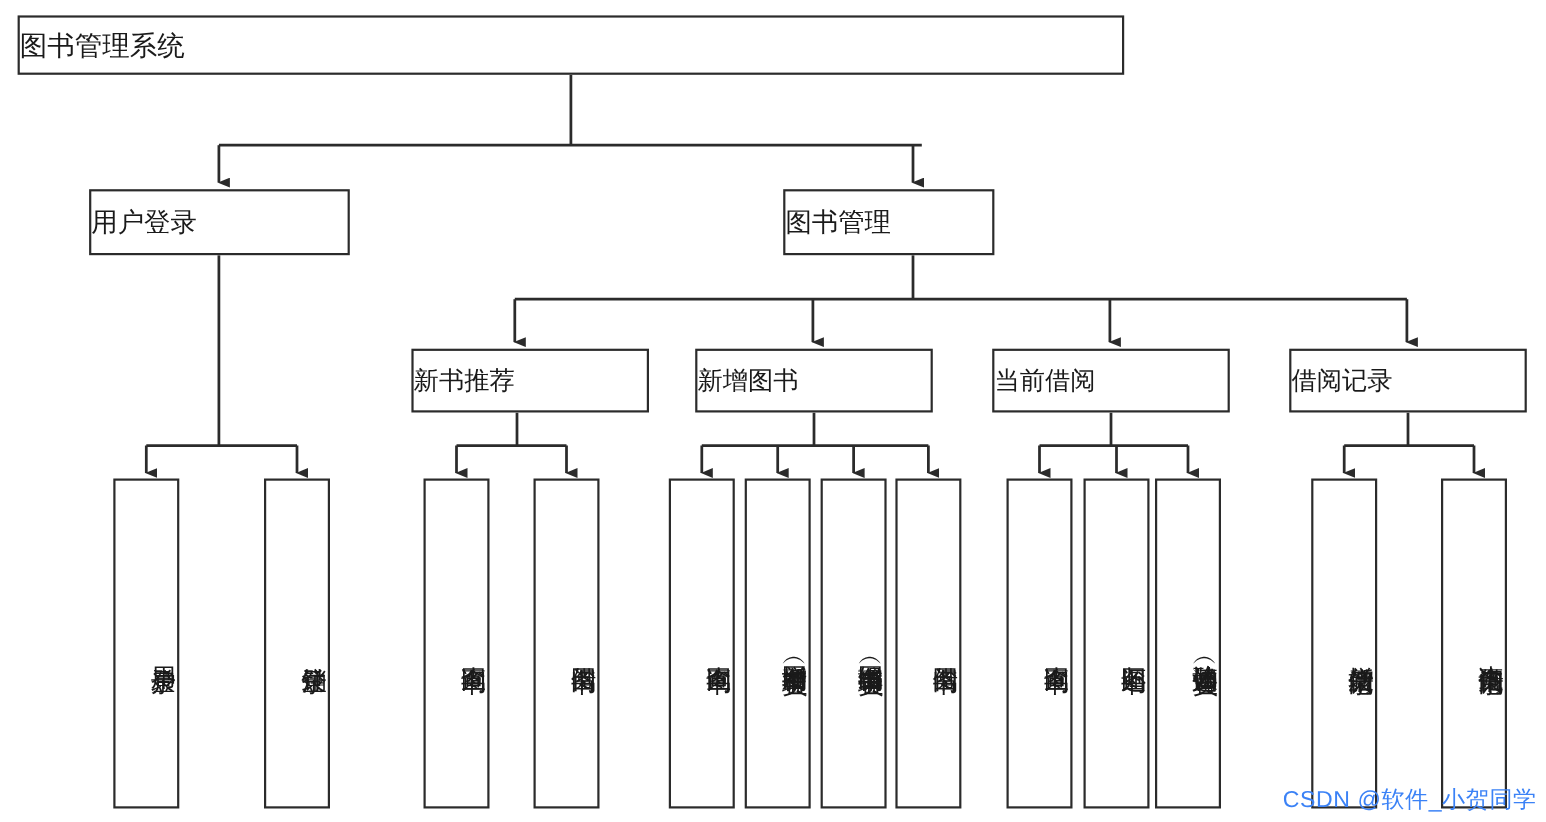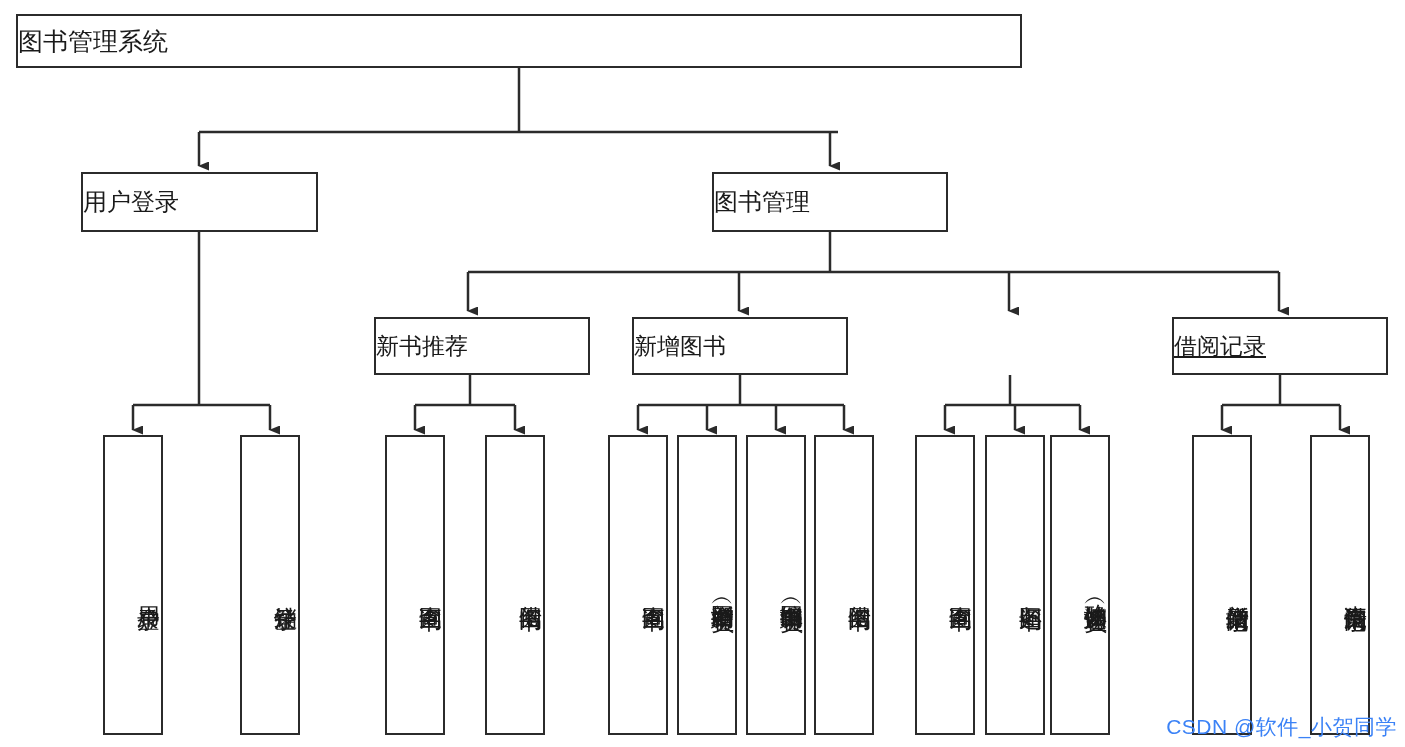--- a/index.html
+++ b/index.html
@@ -121,31 +121,34 @@
     </g>
   </svg>
 
   <div class="node horizontal lvl-root" style="left: 16px; top: 14px; width: 1006px; height: 54px;">
     <span class="label">图书管理系统</span>
   </div>
 
   <div class="node horizontal lvl-two" style="left: 81px; top: 172px; width: 237px; height: 60px;">
     <span class="label">用户登录</span>
   </div>
-  <div class="node horizontal lvl-two" style="left: 712px; top: 172px; width: 236px; height: 60px;">
+  <div class="node horizontal lvl-two" style="left: 712px; top: 172px; width: 192px; height: 60px;">
     <span class="label">图书管理</span>
   </div>
 
   <div class="node horizontal lvl-three" style="left: 362px; top: 317px; width: 216px; height: 58px; margin-left: 12px;">
     <span class="label">新书推荐</span>
   </div>
   <div class="node horizontal lvl-three" style="left: 632px; top: 317px; width: 216px; height: 58px;">
     <span class="label">新增图书</span>
   </div>
-  <div class="node horizontal lvl-three" style="left: 1172px; top: 317px; width: 216px; height: 58px; text-decoration: underline;">
+  <div class="node horizontal lvl-three" style="left: 902px; top: 317px; width: 216px; height: 58px;">
+    <span class="label">当前借阅</span>
+  </div>
+  <div class="node horizontal lvl-three" style="left: 1172px; top: 317px; width: 216px; height: 58px;">
     <span class="label">借阅记录</span>
   </div>
 
   <div class="node vertical leaf" style="left: 103px; top: 435px; width: 60px; height: 300px;">
     <span class="label">用户登录</span>
   </div>
   <div class="node vertical leaf" style="left: 240px; top: 435px; width: 60px; height: 300px;">
     <span class="label">注销登录</span>
   </div>
   <div class="node vertical leaf" style="left: 385px; top: 435px; width: 60px; height: 300px;">

